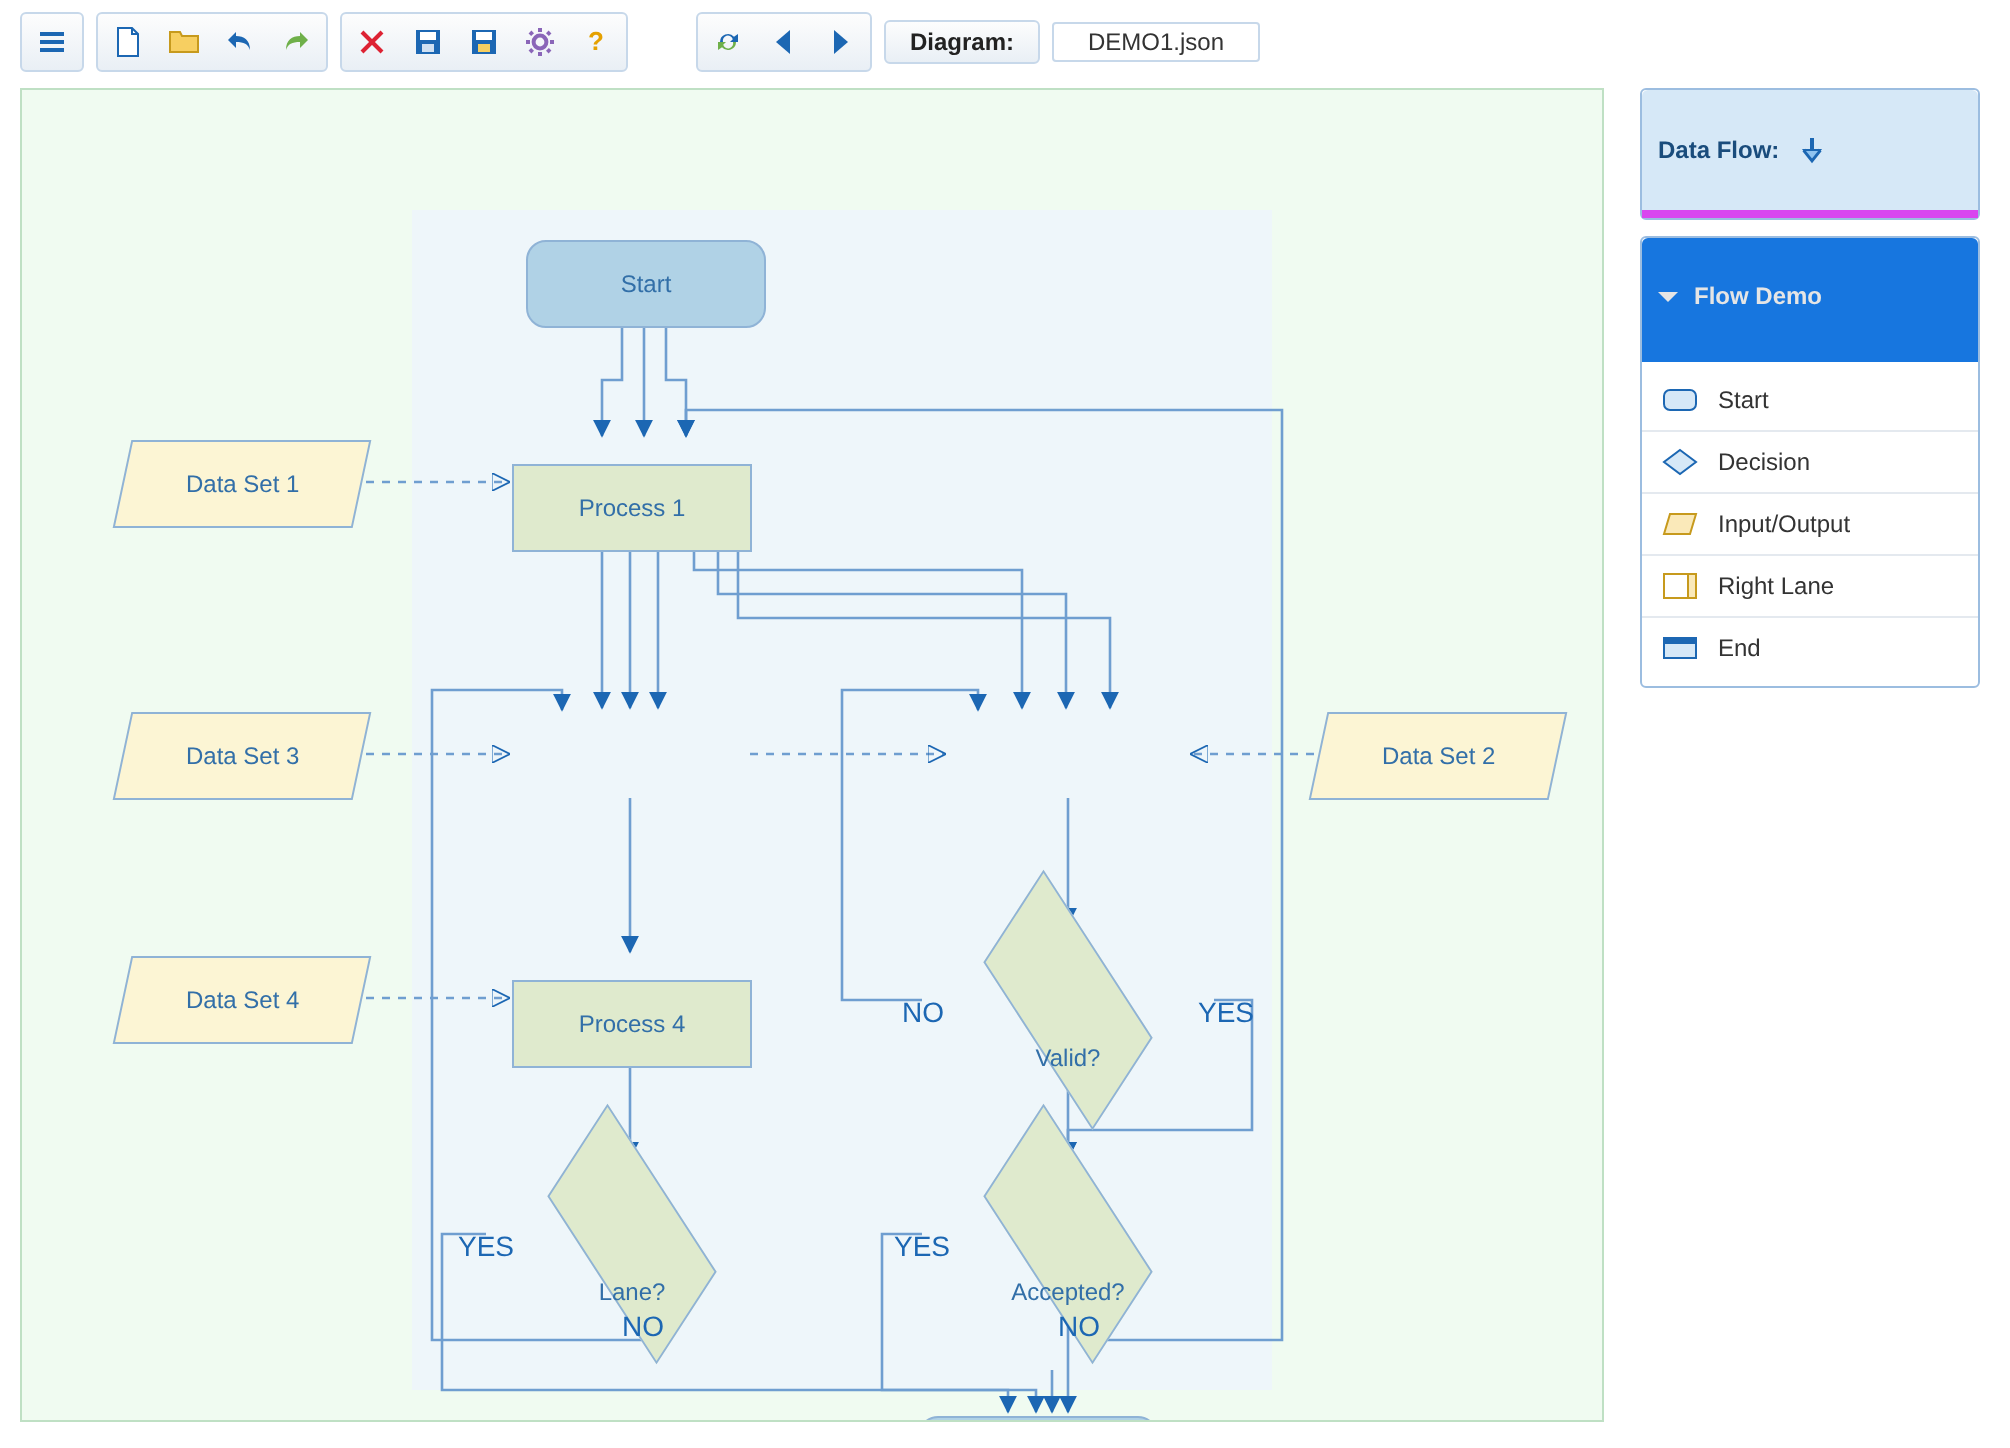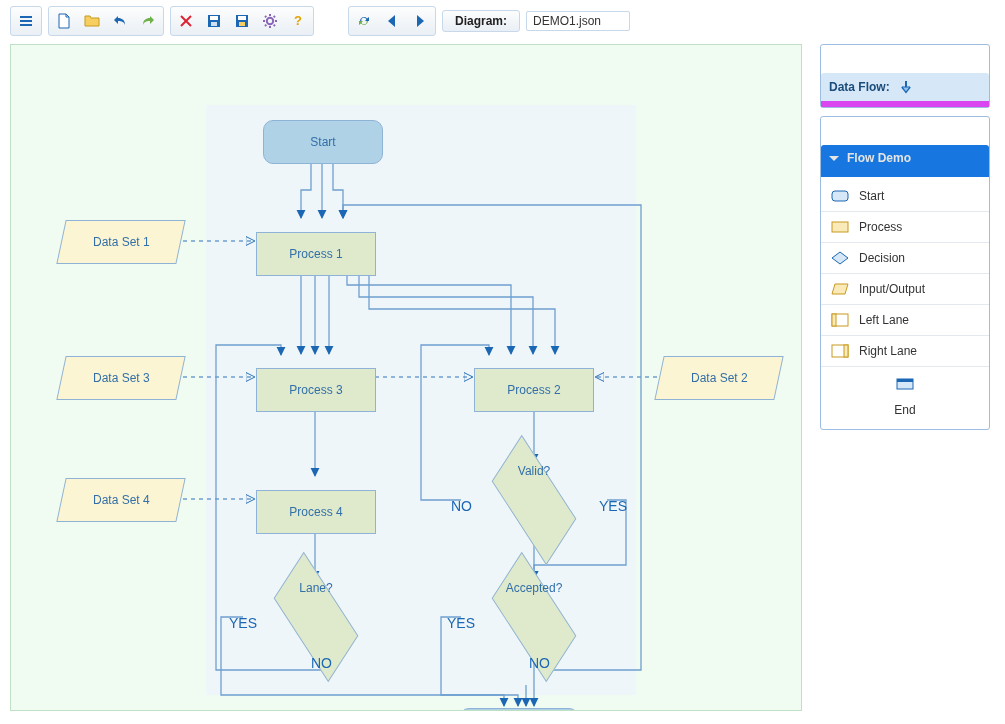--- a/index.html
+++ b/index.html
@@ -17,47 +17,47 @@
     font-size:12px;
     color:var(--txt);
   }
   body{margin:0;padding:6px 10px 10px 10px;background:#fff;width:1005px;box-sizing:border-box;}
   
   .toolbar{display:flex;align-items:center;gap:6px;margin-bottom:8px;user-select:none;}
   .tb-group{display:flex;align-items:center;gap:2px;border:1px solid #c7d8ea;border-radius:3px;padding:2px;background:linear-gradient(#fdfdfd,#e9eff5);}
   .tb-btn{width:24px;height:22px;display:flex;align-items:center;justify-content:center;border:1px solid transparent;border-radius:2px;cursor:pointer;}
   .tb-btn svg{width:16px;height:16px;}
   .tb-label{font-weight:bold;color:#222;padding:0 4px;}
-  .tb-file{border:1px solid #c7d8ea;border-radius:2px;background:#fff;color:#333;padding:2px 6px;min-width:90px;}
+  .tb-file{border:1px solid #c7d8ea;border-radius:2px;background:#fff;color:#333;padding:2px 6px;min-width:90px;text-align:center;}
   .tb-spacer{width:22px;}
   
   .main{display:flex;gap:18px;align-items:flex-start;}
   .canvas-wrap{position:relative;width:790px;height:665px;border:1px solid #bfe0c4;background:var(--canvas);overflow:hidden;}
   .lane{position:absolute;top:60px;left:195px;width:430px;height:590px;background:var(--lane);border:0;}
   
   .node{position:absolute;display:flex;align-items:center;justify-content:center;color:var(--txt);font-size:12px;cursor:move;border:1px solid #8fb3d6;}
   .n-start,.n-end{background:var(--node-blue);border-radius:10px;width:118px;height:42px;}
   .n-proc{background:var(--node-green);width:118px;height:42px;margin-top:12px;}
   .n-data{background:var(--node-yellow);width:118px;height:42px;transform:skewX(-12deg);}
   .n-data>span{display:inline-block;transform:skewX(12deg);}
   .n-dec{width:150px;height:72px;position:absolute;}
-  .n-dec .diamond{position:absolute;inset:0;display:flex;align-items:flex-start;justify-content:center;}
+  .n-dec .diamond{position:absolute;inset:0;display:flex;align-items:flex-end;justify-content:center;}
   .n-dec .shape{position:absolute;top:50%;left:50%;width:96px;height:52px;transform:translate(-50%,-50%) rotate(45deg) skew(12deg,12deg);background:var(--node-green);border:1px solid #8fb3d6;}
   .n-dec .lab{position:relative;z-index:2;}
   .dec-tag{position:absolute;font-size:14px;color:var(--blue);}
   svg.wires{position:absolute;inset:0;width:100%;height:100%;}
   
   .palette{width:170px;}
   .pal-box{border:1px solid #9cbde0;border-radius:3px;background:#fff;}
-  .pal-head{display:flex;align-items:center;gap:8px;padding:6px 8px;background:var(--lblue);border-bottom:6px solid #d946ef;border-radius:3px 3px 0 0;font-weight:bold;color:#1a4c7c;margin-top:28px;}
+  .pal-head{display:flex;align-items:center;gap:8px;padding:22px 8px;background:var(--lblue);border-bottom:4px solid #d946ef;border-radius:3px 3px 0 0;font-weight:bold;color:#1a4c7c;}
   .pal-head.dark{background:#1776df;color:#e5e5e5;border-color:#1776df;}
   .pal-head .caret{width:0;height:0;border-top:5px solid currentColor;border-left:5px solid transparent;border-right:5px solid transparent;}
   .pal-list{padding:4px 0;}
   .pal-item{display:flex;align-items:center;gap:10px;padding:8px 10px;border-bottom:1px solid #e4e9ef;color:#333;cursor:grab;}
-  .pal-item:last-child{border-bottom:none;flex-direction:column;}
+  .pal-item:last-child{border-bottom:none;}
   .pal-item svg{width:18px;height:14px;flex:0 0 18px;}
   .dataflow-arrow{width:16px;height:16px;}
 </style>
 </head>
 <body>
 
 <div class="toolbar">
   <div class="tb-group">
     <div class="tb-btn">
       <svg viewBox="0 0 16 16">
@@ -224,26 +224,20 @@
         <path d="M515 640 V661" marker-end="url(#ah)"></path>
       </g>
     </svg>
 
     <div class="node n-start" style="left:252px;top:75px;">
       <span>Start</span>
     </div>
     <div class="node n-proc" style="left:245px;top:175px;">
       <span>Process 1</span>
     </div>
-    <div class="node n-proc" style="left:245px;top:311px;">
-      <span>Process 3</span>
-    </div>
-    <div class="node n-proc" style="left:463px;top:311px;">
-      <span>Process 2</span>
-    </div>
     <div class="node n-proc" style="left:245px;top:433px;">
       <span>Process 4</span>
     </div>
 
     <div class="node n-data" style="left:50px;top:175px;">
       <span>Data Set 1</span>
     </div>
     <div class="node n-data" style="left:50px;top:311px;">
       <span>Data Set 3</span>
     </div>
@@ -304,42 +298,29 @@
       </div>
       <div class="pal-list">
         <div class="pal-item">
           <svg viewBox="0 0 18 14">
               <rect x="1" y="2" width="16" height="10" rx="3" fill="#d6e8f7" stroke="#1c67b3"></rect>
             </svg>
           <span>Start</span>
         </div>
         <div class="pal-item">
           <svg viewBox="0 0 18 14">
-              <rect x="1" y="2" width="16" height="10" fill="#fae9b9" stroke="#c79a1d"></rect>
-            </svg>
-          <span>Process</span>
-        </div>
-        <div class="pal-item">
-          <svg viewBox="0 0 18 14">
               <path d="M9 1l8 6-8 6-8-6z" fill="#d6e8f7" stroke="#1c67b3"></path>
             </svg>
           <span>Decision</span>
         </div>
         <div class="pal-item">
           <svg viewBox="0 0 18 14">
               <path d="M4 2h13l-3 10H1z" fill="#fae9b9" stroke="#c79a1d"></path>
             </svg>
           <span>Input/Output</span>
-        </div>
-        <div class="pal-item">
-          <svg viewBox="0 0 18 14">
-              <rect x="1" y="1" width="16" height="12" fill="none" stroke="#c79a1d"></rect>
-              <rect x="1" y="1" width="4" height="12" fill="#fae9b9" stroke="#c79a1d"></rect>
-            </svg>
-          <span>Left Lane</span>
         </div>
         <div class="pal-item">
           <svg viewBox="0 0 18 14">
               <rect x="1" y="1" width="16" height="12" fill="none" stroke="#c79a1d"></rect>
               <rect x="13" y="1" width="4" height="12" fill="#fae9b9" stroke="#c79a1d"></rect>
             </svg>
           <span>Right Lane</span>
         </div>
         <div class="pal-item">
           <svg viewBox="0 0 18 14">

